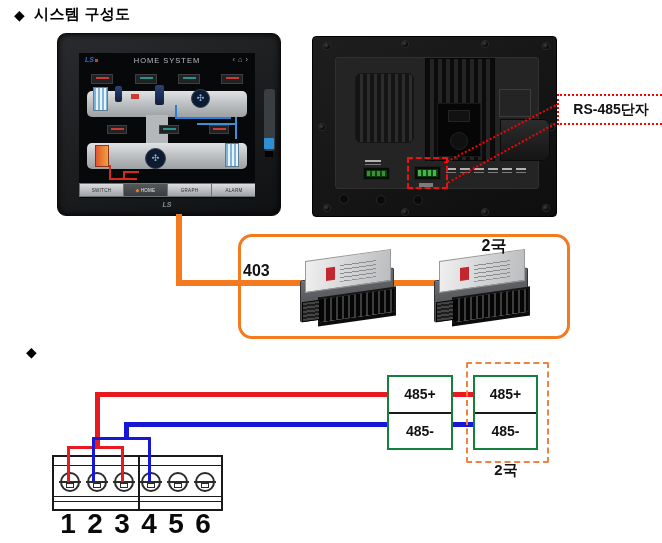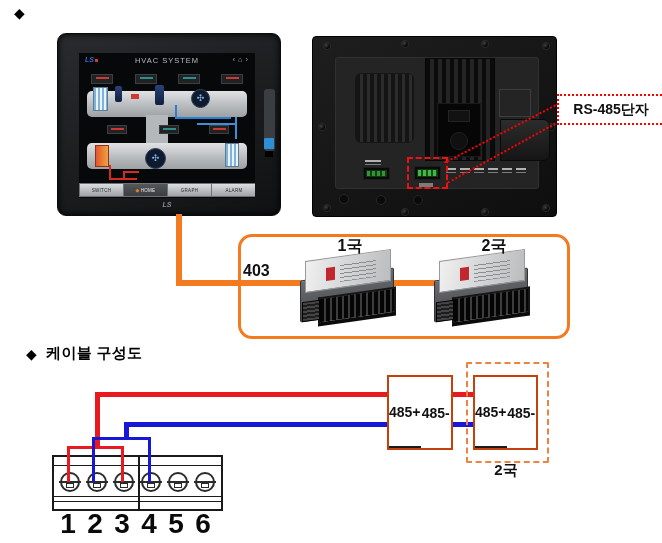--- a/index.html
+++ b/index.html
@@ -93,40 +93,41 @@
   
   .tblock{position:absolute;left:52px;top:455px;width:167px;height:52px;border:2px solid #1a1a1a;background:#fff;z-index:1;}
   .tline{position:absolute;left:0;right:0;height:1px;background:#1a1a1a;}
   .tdiv{position:absolute;left:84px;top:0;bottom:0;width:2px;background:#1a1a1a;}
   .tscrew{position:absolute;top:15px;width:20px;height:20px;border:2px solid #2b2b2b;border-radius:50%;background:#fff;box-sizing:border-box;}
   .tscrew::after{content:'';position:absolute;left:-3px;right:-3px;top:7px;height:2px;background:#2b2b2b;}
   .tscrew::before{content:'';position:absolute;left:4px;top:9px;width:6px;height:3px;border:1px solid #2b2b2b;background:#fff;}
   .tnum{position:absolute;top:508px;width:28px;text-align:center;font-size:28px;font-weight:bold;color:#0a0a0a;z-index:5;}
   .wire-r{position:absolute;background:#e8191f;z-index:2;}
   .wire-b{position:absolute;background:#1717d6;z-index:3;}
-  .pbox{position:absolute;top:375px;height:75px;border:2px solid #c2410c;background:#fff;z-index:4;
-        display:flex;flex-direction:row;box-sizing:border-box;}
+  .pbox{position:absolute;top:375px;height:75px;border:2px solid #15803d;background:#fff;z-index:4;
+        display:flex;flex-direction:column;box-sizing:border-box;}
   .pcell{flex:1;display:flex;align-items:center;justify-content:center;font-size:14px;font-weight:bold;}
   .pcell.first{border-bottom:2px solid #1a1a1a;}
   .pdash{position:absolute;left:466px;top:362px;width:79px;height:97px;border:2px dashed #f08240;border-radius:2px;z-index:4;}
   .pcap{position:absolute;top:461px;width:78px;text-align:center;font-size:15px;font-weight:bold;white-space:pre;z-index:5;}
 </style>
 </head>
 <body>
 
 <div class="canvas">
 
   <div class="heading" style="left:14px;top:5px;">
     <span class="bullet">◆</span>
+    <span>시스템 구성도</span>
   </div>
 
   <div class="hmi-front">
     <div class="hmi-screen">
       <span class="scr-logo"><span>LS</span><i></i></span>
-      <div class="scr-title">HVAC SYSTEM</div>
+      <div class="scr-title">HOME SYSTEM</div>
       <div class="scr-nav"><span>‹</span><span>⌂</span><span>›</span></div>
 
       <div class="dsp" style="left:12px;top:21px;">
           <i></i>
         </div>
       <div class="dsp t" style="left:56px;top:21px;">
           <i></i>
         </div>
       <div class="dsp t" style="left:99px;top:21px;">
           <i></i>
@@ -227,21 +228,20 @@
 
   <div class="dotline" style="left:444px;top:162px;width:128px;transform:rotate(-27.4deg);"></div>
   <div class="dotline" style="left:447px;top:182px;width:127px;transform:rotate(-28.8deg);"></div>
   <div class="callout-box">RS-485단자</div>
 
   <div class="ocable" style="left:176px;top:214px;width:6px;height:71px;"></div>
   <div class="ocable" style="left:176px;top:280px;width:126px;height:6px;"></div>
   <div class="ocable" style="left:392px;top:280px;width:44px;height:6px;"></div>
   <div class="netbox"></div>
   <div class="bus-label">403</div>
-  <div class="sta-label" style="left:306px;">1국</div>
   <div class="sta-label" style="left:450px;">2국</div>
 
   <div class="module" style="left:296px;top:252px;">
     <div class="mod-body"></div>
     <div class="mod-top">
         <div class="mod-chip"></div>
         <div class="mod-lines"></div>
       </div>
     <div class="mod-teeth"></div>
     <div class="mod-conn"></div>
@@ -251,21 +251,20 @@
     <div class="mod-top">
         <div class="mod-chip"></div>
         <div class="mod-lines"></div>
       </div>
     <div class="mod-teeth"></div>
     <div class="mod-conn"></div>
   </div>
 
   <div class="heading" style="left:26px;top:344px;">
     <span class="bullet">◆</span>
-    <span>케이블 구성도</span>
   </div>
 
   <div class="tblock">
     <div class="tline" style="top:8px;"></div>
     <div class="tline" style="top:39px;"></div>
     <div class="tline" style="top:44px;"></div>
     <div class="tdiv"></div>
     <div class="tscrew" style="left:6px;"></div>
     <div class="tscrew" style="left:33px;"></div>
     <div class="tscrew" style="left:60px;"></div>

